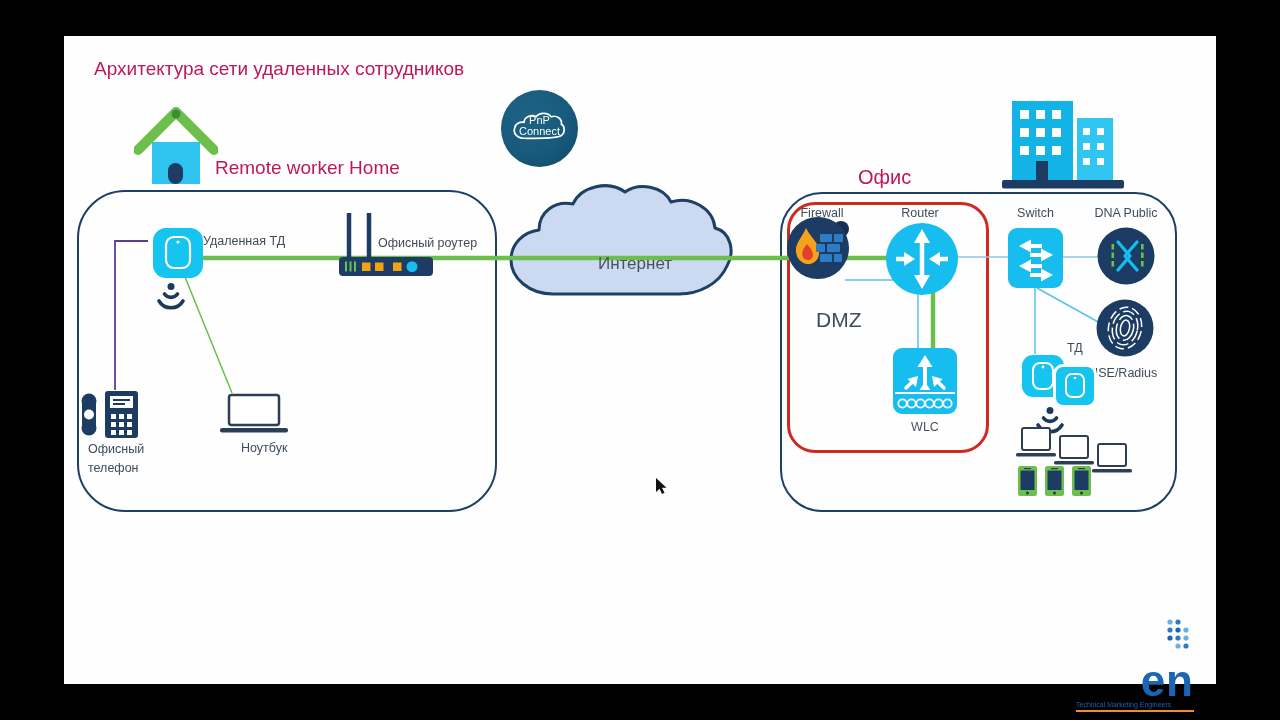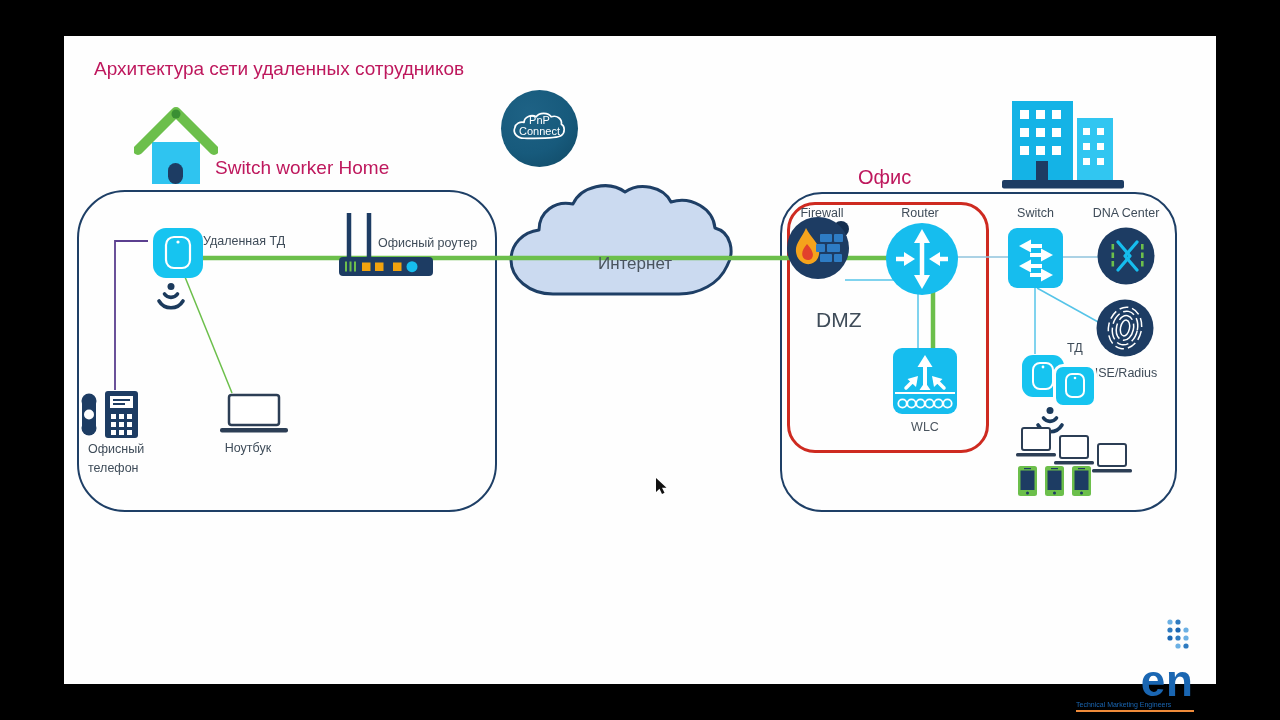--- a/index.html
+++ b/index.html
@@ -39,21 +39,21 @@
     <line x1="971" y1="252" x2="971" y2="318" stroke="#56c4e8" stroke-width="1.5"></line>
     <line x1="973" y1="252" x2="1036" y2="287" stroke="#56c4e8" stroke-width="1.5"></line>
   </svg>
 
   <svg class="abs icon" style="left:70px;top:70px;" width="84" height="80" viewBox="0 0 84 80">
     <rect x="18" y="36" width="48" height="42" fill="#2fc4f0"></rect>
     <rect x="34" y="57" width="15" height="21" rx="7.5" fill="#1d3c63"></rect>
     <polyline points="4,44 42,6 80,44" fill="none" stroke="#6cbf4b" stroke-width="10" stroke-linecap="round" stroke-linejoin="round"></polyline>
     <circle cx="42" cy="8" r="4.5" fill="#3a8f33"></circle>
   </svg>
-  <div class="abs biglbl" style="left:151px;top:121px;">Switch worker Home</div>
+  <div class="abs biglbl" style="left:151px;top:121px;">Remote worker Home</div>
 
   <div class="abs icon" style="left:437px;top:54px;width:77px;height:77px;border-radius:50%;
        background:radial-gradient(circle at 36% 30%, #1e6285 0%, #175a7c 55%, #104863 100%);">
     <svg class="abs" style="left:10px;top:21px;" width="56" height="34" viewBox="0 0 60 34">
       <path d="M14,28 C6,28 2,22 4,17 C5,12 10,10 14,11 C14,5 22,2 27,5 C30,0 40,0 43,5 C49,3 55,7 54,13 C58,15 58,22 54,25 C50,29 20,28 14,28 Z" fill="none" stroke="#ffffff" stroke-width="1.8" stroke-linejoin="round"></path>
     </svg>
     <div class="abs" style="left:0;top:25px;width:77px;text-align:center;color:#fff;font-size:11px;line-height:11px;">
       <div>PnP</div>
       <div>Connect</div>
     </div>
@@ -105,21 +105,21 @@
     <rect x="33" y="42" width="5" height="5" fill="#ffffff"></rect>
       <rect x="41" y="42" width="5" height="5" fill="#ffffff"></rect>
       <rect x="49" y="42" width="5" height="5" fill="#ffffff"></rect>
   </svg>
   <div class="abs lbl" style="left:24px;top:404px;width:80px;white-space:normal;line-height:1.55;">Офисный телефон</div>
 
   <svg class="abs icon" style="left:156px;top:357px;" width="68" height="40" viewBox="0 0 68 40">
     <rect x="9" y="2" width="50" height="30" rx="2.5" fill="#ffffff" stroke="#2c3e55" stroke-width="2.5"></rect>
     <rect x="0" y="35" width="68" height="4.5" rx="2" fill="#2c3e55"></rect>
   </svg>
-  <div class="abs lbl" style="left:152px;top:405px;width:64px;text-align:center;">Ноутбук</div>
+  <div class="abs lbl" style="left:177px;top:405px;width:64px;text-align:left;">Ноутбук</div>
 
   <div class="abs biglbl" style="left:491px;top:218px;width:160px;text-align:center;font-size:17px;color:#4a545e;z-index:3;">Интернет</div>
 
   <svg class="abs icon" style="left:938px;top:62px;" width="122" height="92" viewBox="0 0 122 92">
     <rect x="10" y="3" width="61" height="81" fill="#14b3e6"></rect>
     <rect x="18" y="12" width="9" height="9" fill="#ffffff"></rect>
       <rect x="34" y="12" width="9" height="9" fill="#ffffff"></rect>
       <rect x="50" y="12" width="9" height="9" fill="#ffffff"></rect>
     <rect x="18" y="30" width="9" height="9" fill="#ffffff"></rect>
       <rect x="34" y="30" width="9" height="9" fill="#ffffff"></rect>
@@ -200,21 +200,21 @@
         <polygon points="11,18 23,11.5 23,24.5" stroke="none"></polygon>
       <line x1="22" y1="27" x2="35" y2="27" stroke-width="4"></line>
         <polygon points="45,27 33,20.5 33,33.5" stroke="none"></polygon>
       <line x1="21" y1="38" x2="34" y2="38" stroke-width="4"></line>
         <polygon points="11,38 23,31.5 23,44.5" stroke="none"></polygon>
       <line x1="22" y1="47" x2="35" y2="47" stroke-width="4"></line>
         <polygon points="45,47 33,40.5 33,53.5" stroke="none"></polygon>
     </g>
   </svg>
 
-  <div class="abs lbl" style="left:1026px;top:170px;width:72px;text-align:center;">DNA Center</div>
+  <div class="abs lbl" style="left:1026px;top:170px;width:72px;text-align:center;">DNA Public</div>
   <svg class="abs icon" style="left:1033px;top:191px;" width="58" height="58" viewBox="0 0 58 58">
     <circle cx="29" cy="29" r="28.5" fill="#1d3c63"></circle>
     <path d="M21,15 L33,29 L21,43" fill="none" stroke="#16bdee" stroke-width="3.2" stroke-linecap="round" stroke-linejoin="round"></path>
     <path d="M40,15 L28,29 L40,43" fill="none" stroke="#16bdee" stroke-width="3.2" stroke-linecap="round" stroke-linejoin="round"></path>
     <rect x="14.5" y="17" width="2.6" height="5.5" fill="#6cbf4b"></rect>
       <rect x="14.5" y="25.5" width="2.6" height="5.5" fill="#6cbf4b"></rect>
       <rect x="14.5" y="34" width="2.6" height="5.5" fill="#6cbf4b"></rect>
     <rect x="44" y="17" width="2.6" height="5.5" fill="#6cbf4b"></rect>
       <rect x="44" y="25.5" width="2.6" height="5.5" fill="#6cbf4b"></rect>
       <rect x="44" y="34" width="2.6" height="5.5" fill="#6cbf4b"></rect>

